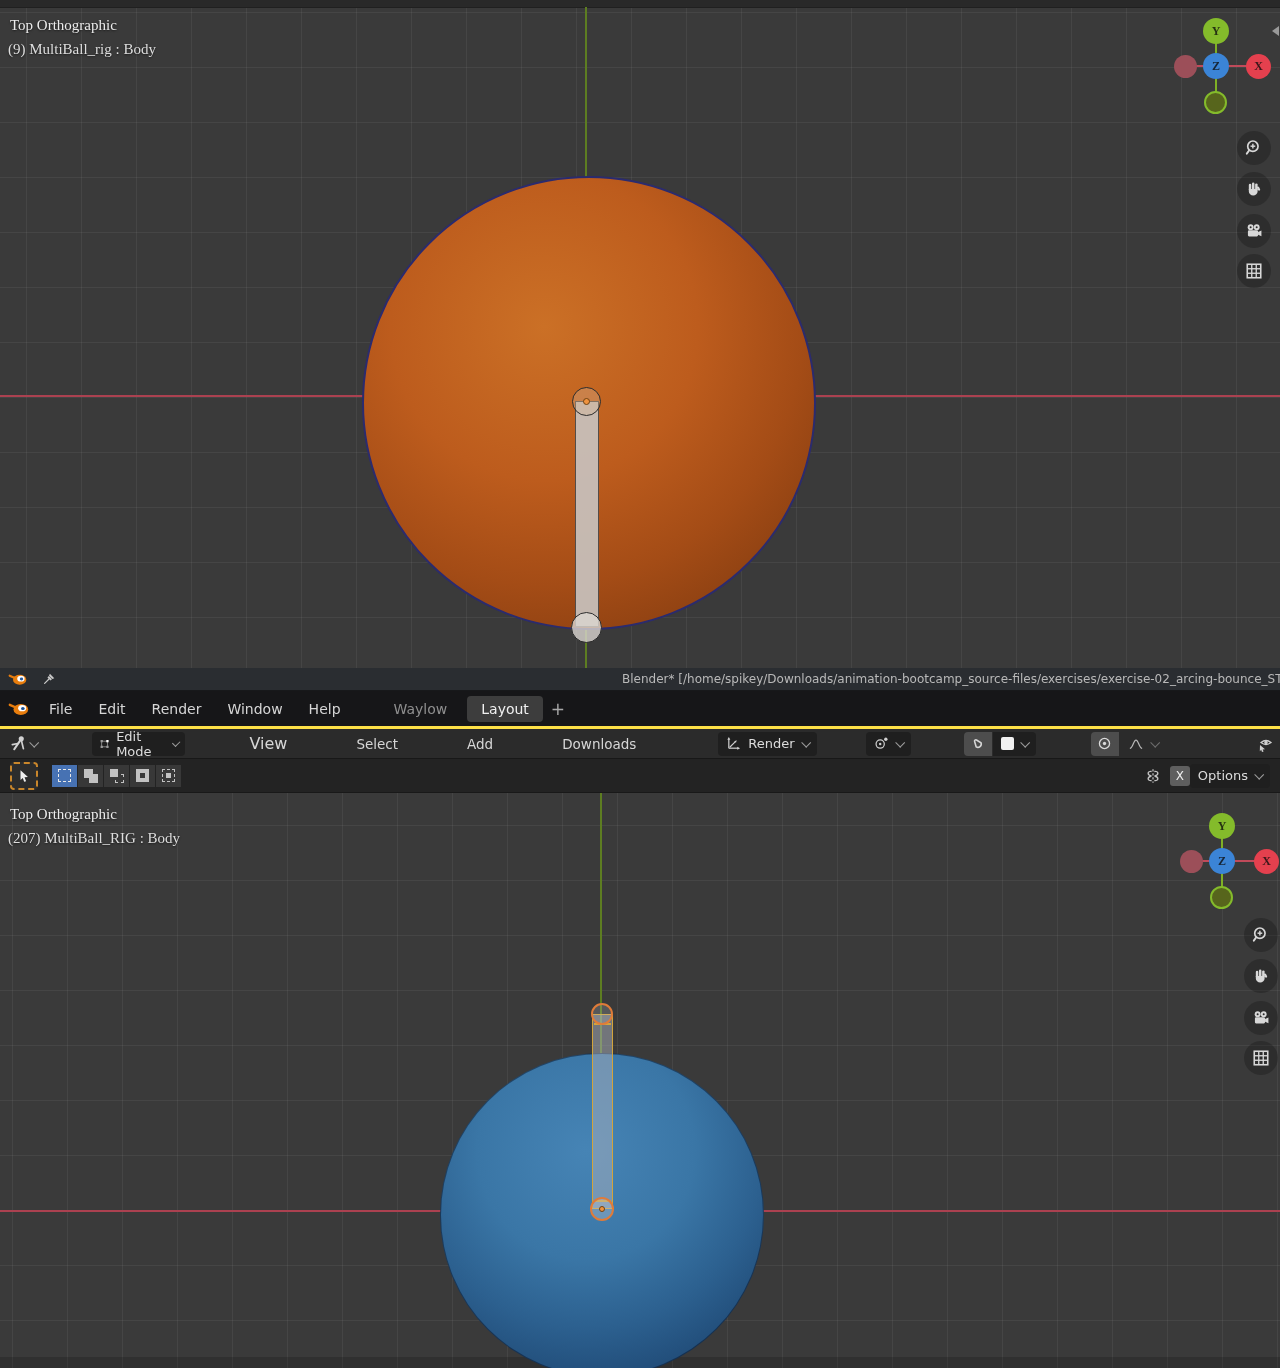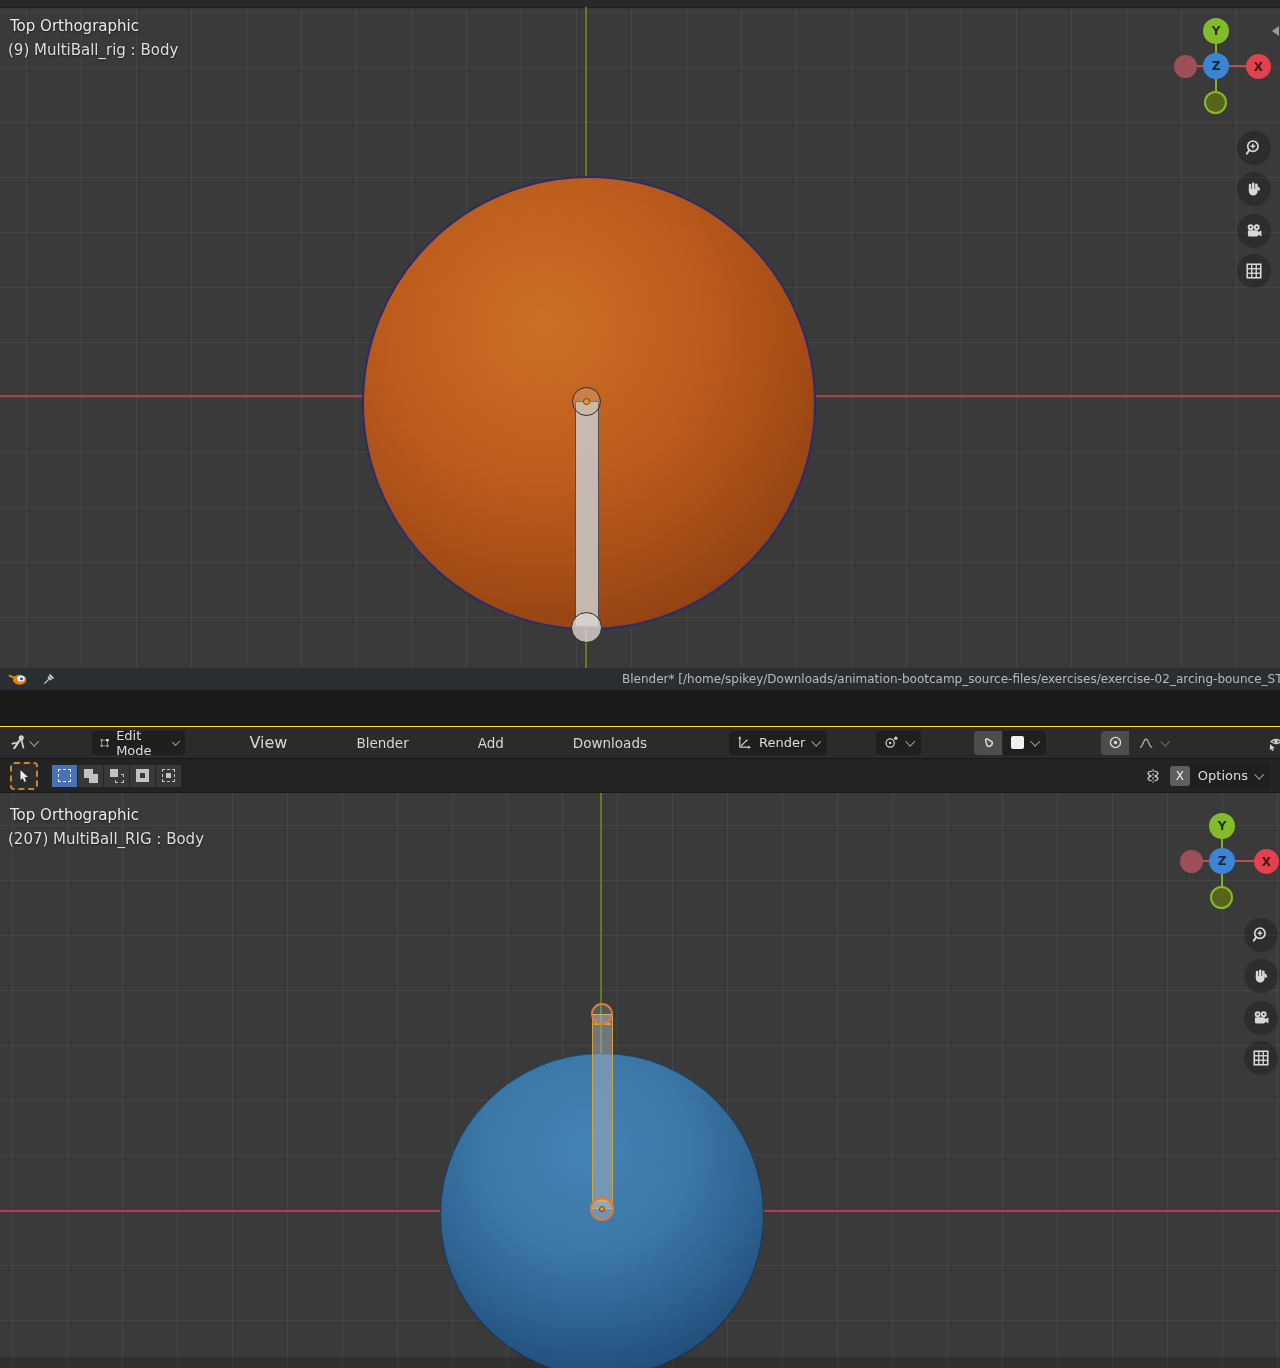--- a/index.html
+++ b/index.html
@@ -2,21 +2,21 @@
 <html><head>
 <meta charset="utf-8">
 <style>
   html,body{margin:0;padding:0;background:#1a1a1a;}
   .screen{position:relative;width:1280px;height:1368px;overflow:hidden;
           font-family:"DejaVu Sans",sans-serif;-webkit-font-smoothing:antialiased;}
   
   .vp{position:absolute;left:0;width:1280px;overflow:hidden;background-color:#3a3a3a;
       background-image:linear-gradient(to right,rgba(255,255,255,.055) 1px,transparent 1px),
                        linear-gradient(to bottom,rgba(255,255,255,.055) 1px,transparent 1px);
-      background-size:55px 55px;}
+      background-size:55px 55px;font-family:Liberation Serif, serif;}
   .vp-top{top:0;height:668px;background-position:26px 12px;}
   .vp-bottom{top:792px;height:576px;background-position:12px 32px;border-top:1px solid #191919;}
   .edge-strip{position:absolute;left:0;top:0;width:100%;height:7px;background:#292929;border-bottom:1px solid #202020;}
   .bottom-shade{position:absolute;left:0;bottom:0;width:100%;height:12px;background:rgba(0,0,0,.17);}
   .axis-v{position:absolute;top:0;bottom:0;width:2px;background:#5d7d21;z-index:1;}
   .axis-h{position:absolute;left:0;right:0;height:2px;background:#ab4150;z-index:1;}
   .sphere{position:absolute;border-radius:50%;z-index:2;}
   .sphere-orange{left:362px;top:176px;width:450px;height:450px;border:2px solid #2b2b6e;
       background:radial-gradient(circle at 40% 33%, #cb7026 0%, #bd5c1d 38%, #a44c16 64%, #8a3f11 84%, #753509 100%);}
   .sphere-blue{left:440px;top:260px;width:322px;height:322px;border:1px solid rgba(10,20,40,.5);
@@ -35,21 +35,21 @@
          font-size:12px;font-weight:bold;color:rgba(12,12,12,.78);box-sizing:border-box;}
   
   .navbtn{position:absolute;width:34px;height:34px;border-radius:50%;background:rgba(15,15,15,.28);
           display:flex;align-items:center;justify-content:center;z-index:5;}
   .side-toggle{position:absolute;right:1px;width:0;height:0;z-index:5;
        border-top:5px solid transparent;border-bottom:5px solid transparent;border-right:7px solid #9a9a9a;}
   
   .bar{position:absolute;left:0;width:1280px;box-sizing:border-box;display:flex;align-items:center;}
   .titlebar{top:668px;height:23px;background:#2a2d31;border-bottom:1px solid #17181a;}
   .menubar{top:691px;height:35px;background:#161618;}
-  .toolheader{top:726px;height:32px;background:#2b2b2b;border-top:1px solid #fde047;padding:0 6px;gap:43px;}
+  .toolheader{top:726px;height:32px;background:#2b2b2b;border-top:3px solid #fde047;padding:0 6px;gap:43px;}
   .toolsettings{top:758px;height:34px;background:#232323;border-top:1px solid #181818;padding:0 10px;}
   .title-text{position:absolute;left:622px;top:0;line-height:22px;font-size:12px;color:#b9b9b9;white-space:nowrap;}
   .menu-item{padding:0 13px;font-size:14px;color:#d6d6d6;cursor:default;}
   .ws-tab{font-size:14px;padding:5px 14px;border-radius:4px;}
   .ws-inactive{color:#8f8f8f;}
   .ws-active{color:#f0f0f0;background:#3d3d3d;}
   .ws-add{color:#a8a8a8;font-size:17px;padding:0 8px;}
   .dd{background:#1f1f1f;border-radius:4px;height:24px;display:flex;align-items:center;
       padding:0 8px;gap:7px;font-size:13px;color:#dcdcdc;}
   .chev{display:inline-block;width:6px;height:6px;border-right:1.5px solid #9e9e9e;border-bottom:1.5px solid #9e9e9e;
@@ -151,20 +151,36 @@
       <ellipse cx="16.2" cy="9" rx="2" ry="1.7" fill="#2a5ca0"></ellipse>
     </svg>
     <svg width="14" height="14" viewBox="0 0 16 16" style="margin-left:14px;">
       <path d="M9 2 l5 5 -2.2 1 -3.8 -3.8 z" fill="#c9c9c9"></path>
       <line x1="8" y1="8" x2="3" y2="13" stroke="#c9c9c9" stroke-width="1.4" stroke-linecap="round"></line>
       <line x1="7" y1="5.4" x2="10.6" y2="9" stroke="#c9c9c9" stroke-width="2.2"></line>
     </svg>
     <span class="title-text">Blender* [/home/spikey/Downloads/animation-bootcamp_source-files/exercises/exercise-02_arcing-bounce_START.blend]</span>
   </div>
 
+  <div class="bar menubar">
+    <svg width="22" height="17" viewBox="0 0 24 18" style="margin:0 6px 0 8px;">
+      <path d="M2 5 L11 9" stroke="#e87d0d" stroke-width="2.6" stroke-linecap="round"></path>
+      <ellipse cx="14" cy="10" rx="8" ry="6" fill="#e87d0d"></ellipse>
+      <ellipse cx="15.5" cy="8.6" rx="4.4" ry="3.4" fill="#ffffff"></ellipse>
+      <ellipse cx="16.2" cy="9" rx="2" ry="1.7" fill="#1b4f93"></ellipse>
+    </svg>
+    <span class="menu-item">File</span>
+    <span class="menu-item">Edit</span>
+    <span class="menu-item">Render</span>
+    <span class="menu-item">Window</span>
+    <span class="menu-item">Help</span>
+    <span class="ws-tab ws-inactive" style="margin-left:26px;">Waylow</span>
+    <span class="ws-tab ws-active" style="margin-left:6px;">Layout</span>
+    <span class="ws-add">+</span>
+  </div>
 
   <div class="bar toolheader">
     <div style="display:flex;align-items:center;gap:3px;padding:0 4px;">
       <svg width="17" height="17" viewBox="0 0 16 16">
         <circle cx="10.6" cy="3.6" r="2.4" fill="#d2d2d2"></circle>
         <path d="M9.2 5.8 L4 13.4" stroke="#d2d2d2" stroke-width="2" stroke-linecap="round"></path>
         <path d="M11 6.2 L12.6 12.8" stroke="#d2d2d2" stroke-width="1.6" stroke-linecap="round"></path>
         <path d="M2.2 9 L7.4 8" stroke="#d2d2d2" stroke-width="1.6" stroke-linecap="round"></path>
       </svg>
       <span class="chev"></span>
@@ -175,21 +191,21 @@
         <rect x="1" y="1" width="4" height="4" fill="#9a9a9a"></rect>
         <rect x="11" y="1" width="4" height="4" fill="#ffffff"></rect>
         <rect x="1" y="11" width="4" height="4" fill="#9a9a9a"></rect>
         <rect x="11" y="11" width="4" height="4" fill="#9a9a9a"></rect>
       </svg>
       <span>Edit Mode</span>
       <span class="spacer"></span>
         <span class="chev"></span>
     </div>
     <span class="menu-item" style="margin-left:8px;font-size:16px;">View</span>
-    <span class="menu-item" style="font-size:13.5px;">Blender</span>
+    <span class="menu-item" style="font-size:13.5px;">Select</span>
     <span class="menu-item" style="font-size:13.5px;">Add</span>
     <span class="menu-item" style="font-size:13.5px;">Downloads</span>
 
     <div class="dd" style="margin-left:26px;">
       <svg width="15" height="15" viewBox="0 0 16 16">
         <line x1="3" y1="13" x2="3" y2="3" stroke="#d0d0d0" stroke-width="1.3"></line>
         <polygon points="3,1 1.4,4 4.6,4" fill="#d0d0d0"></polygon>
         <line x1="3" y1="13" x2="13" y2="13" stroke="#d0d0d0" stroke-width="1.3"></line>
         <polygon points="15,13 12,11.4 12,14.6" fill="#d0d0d0"></polygon>
         <line x1="4" y1="12" x2="10" y2="6" stroke="#d0d0d0" stroke-width="1.2"></line>

